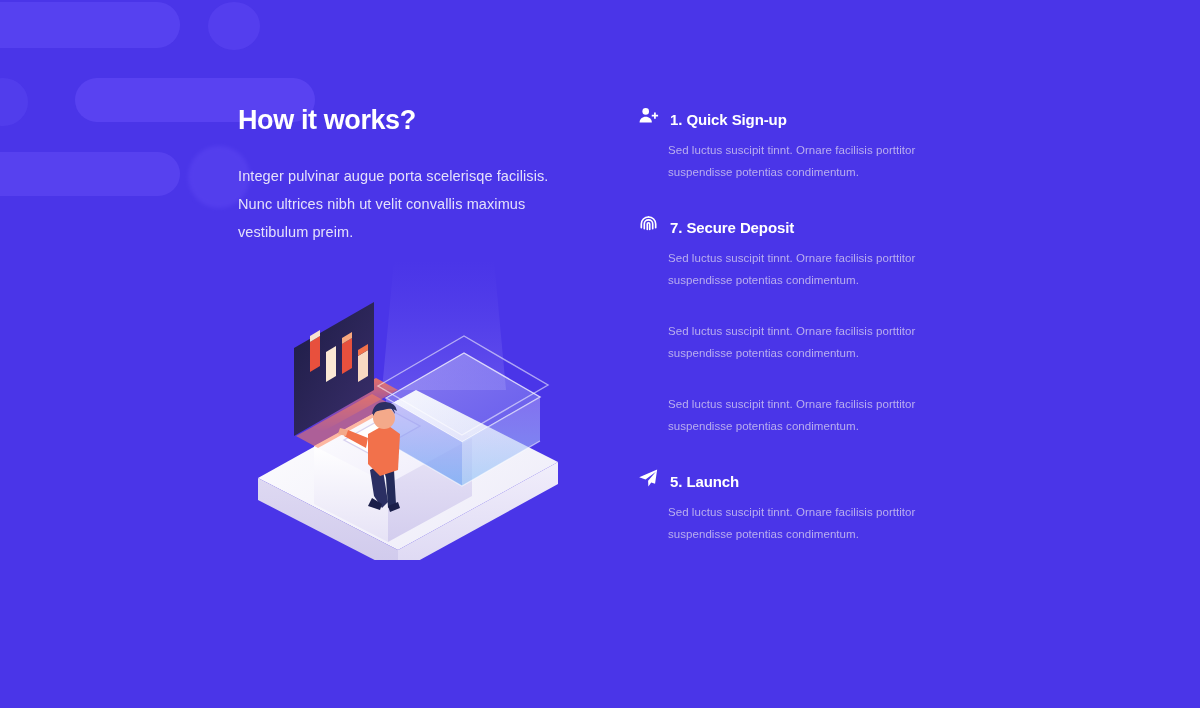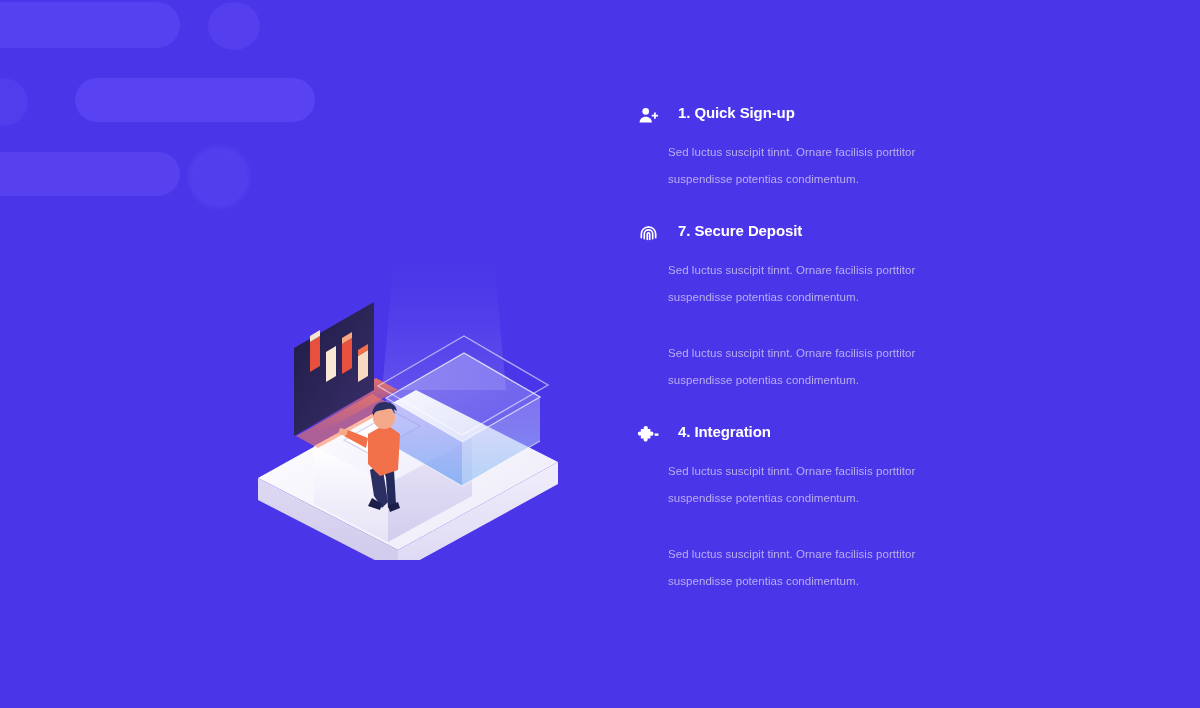--- a/index.html
+++ b/index.html
@@ -39,46 +39,50 @@
   }
 
   
   .illus { position:absolute; left:248px; top:250px; width:320px; height:310px; }
   .illus svg { display:block; width:100%; height:100%; }
 
   
   .steps { position:absolute; left:636px; top:104px; width:320px; }
   .step { position:relative; margin-bottom:29px; }
   .step:last-child { margin-bottom:0; }
-  .step-head { display:flex; align-items:flex-start; gap:18px; }
+  .step-head { display:flex; align-items:flex-end; gap:10px; }
   .step-icon { width:24px; height:24px; flex:0 0 24px; display:flex; align-items:center; justify-content:center; }
   .step-icon svg { display:block; }
   .step-title {
     font-size:15px; font-weight:bold; color:#ffffff;
     letter-spacing:-.1px; white-space:nowrap;
   }
   .step-body {
     margin-top:11px; margin-left:32px;
-    font-size:11.5px; line-height:27px;
+    font-size:11.5px; line-height:22px;
     color:#b9aeef; letter-spacing:.05px;
     max-width:268px;
   }
 </style>
 </head>
 <body>
 
 <div id="page">
 
   <div class="deco pill-1"></div>
   <div class="deco circ-1"></div>
   <div class="deco pill-2"></div>
   <div class="deco circ-2"></div>
   <div class="deco pill-3"></div>
   <div class="deco glow-1"></div>
 
+  <div class="left-col">
+    <h1 class="page-title">How it works?</h1>
+    <p class="page-sub">Integer pulvinar augue porta scelerisqe facilisis. Nunc ultrices nibh ut velit convallis maximus vestibulum preim.</p>
+  </div>
 
   <div class="illus">
     <svg viewBox="0 0 320 310" xmlns="http://www.w3.org/2000/svg">
       <defs>
         <linearGradient id="gPlatTop" x1="0" y1="0" x2="1" y2="1">
           <stop offset="0" stop-color="#ffffff"></stop>
             <stop offset="1" stop-color="#eceaf8"></stop>
         </linearGradient>
         <linearGradient id="gPlatL" x1="0" y1="0" x2="0" y2="1">
           <stop offset="0" stop-color="#ded9f2"></stop>
@@ -203,30 +207,29 @@
         <span class="step-title">7. Secure Deposit</span>
       </div>
       <div class="step-body">Sed luctus suscipit tinnt. Ornare facilisis porttitor suspendisse potentias condimentum.</div>
     </div>
 
     <div class="step">
       <div class="step-body">Sed luctus suscipit tinnt. Ornare facilisis porttitor suspendisse potentias condimentum.</div>
     </div>
 
     <div class="step">
+      <div class="step-body">Sed luctus suscipit tinnt. Ornare facilisis porttitor suspendisse potentias condimentum.</div>
+    </div>
+
+    <div class="step">
       <div class="step-head">
         <span class="step-icon">
           <svg width="22" height="22" viewBox="0 0 24 24" fill="#ffffff">
-            <path d="M9.6 2.2c1.3 0 2.3 1 2.3 2.2 0 .4-.1.7-.3 1h3v3.2c.3-.2.7-.3 1.1-.3 1.3 0 2.3 1 2.3 2.3s-1 2.3-2.3 2.3c-.4 0-.8-.1-1.1-.3v3.2h-3.2c.2.3.3.7.3 1.1 0 1.3-1 2.3-2.3 2.3s-2.3-1-2.3-2.3c0-.4.1-.8.3-1.1H4.2v-3.4c-.3.2-.7.3-1 .3-1.3 0-2.3-1-2.3-2.3s1-2.3 2.3-2.3c.4 0 .7.1 1 .3V5.4h3.3c-.2-.3-.3-.6-.3-1 0-1.2 1-2.2 2.4-2.2z"></path>
-            <path d="M19.2 10.3h4.2v2.6h-4.2z"></path>
+            <path d="M22 2.6L2.4 11.2l6.9 2.3L20.6 5.1l-8.5 10 .3 6.3 3.1-4.6 4.2 1.5z"></path>
           </svg>
         </span>
-        <span class="step-title">4. Integration</span>
+        <span class="step-title">5. Launch</span>
       </div>
-      <div class="step-body">Sed luctus suscipit tinnt. Ornare facilisis porttitor suspendisse potentias condimentum.</div>
-    </div>
-
-    <div class="step">
       <div class="step-body">Sed luctus suscipit tinnt. Ornare facilisis porttitor suspendisse potentias condimentum.</div>
     </div>
 
   </div>
 </div>
 
 </body></html>

